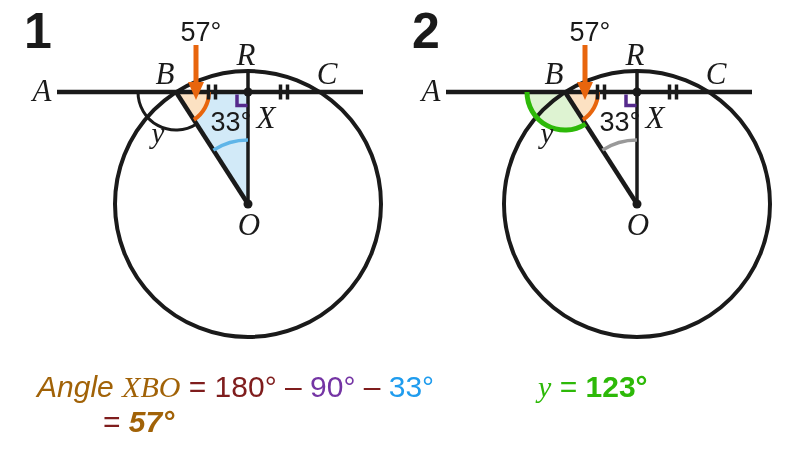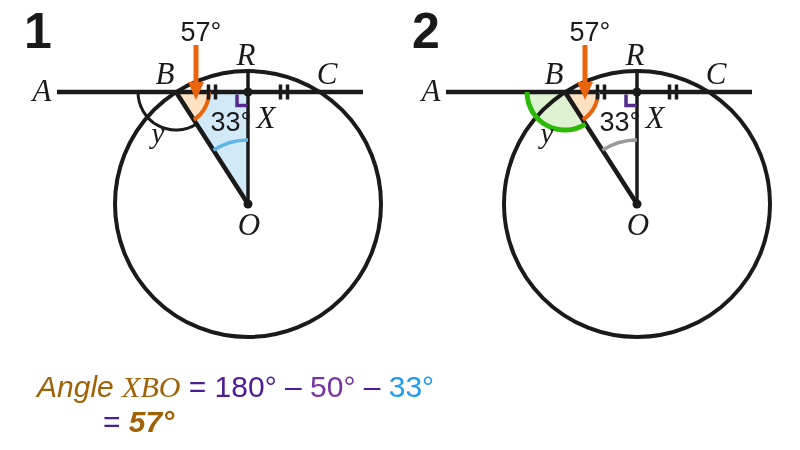--- a/index.html
+++ b/index.html
@@ -23,21 +23,21 @@
   .ang{font-family:"Liberation Sans",sans-serif;font-size:27px;}
   .ylab{font-family:"Liberation Serif",serif;font-style:italic;font-size:29px;}
   .formula{position:absolute;font-size:30px;line-height:35px;white-space:nowrap;}
   #formula1{left:37px;top:369px;}
   #formula2{left:538px;top:369px;}
   .fline{height:35px;}
   .indent{margin-left:66px;}
   .ser{font-family:"Liberation Serif",serif;font-style:italic;}
   .bold{font-weight:700;}
   .c-org{color:#a16207;font-style:italic;}
-  .c-ink{color:#4c1d95;}
+  .c-ink{color:#7f1d1d;}
   .c-pur{color:#7434a4;}
   .c-blu{color:#1f9cee;}
   .c-grn{color:#2db908;}
 </style>
 </head>
 <body>
 
 <div class="fig-number" id="num1">1</div>
 <div class="fig-number" id="num2">2</div>
 
@@ -123,18 +123,19 @@
   <text class="pt" x="165" y="84" text-anchor="middle">B</text>
   <text class="pt" x="246" y="65" text-anchor="middle">R</text>
   <text class="pt" x="327" y="84" text-anchor="middle">C</text>
   <text class="pt" x="266" y="128" text-anchor="middle">X</text>
   <text class="pt" x="249" y="235" text-anchor="middle">O</text>
   <text class="ylab" x="158" y="143" fill="#2db908" text-anchor="middle">y</text>
   <text class="ang" x="231" y="131" fill="#999999" text-anchor="middle">33°</text>
 </svg>
 
 <div class="formula" id="formula1">
-  <div class="fline"><span class="c-org">Angle </span><span class="c-org ser">XBO</span><span class="c-ink"> = 180° – </span><span class="c-pur">50°</span><span class="c-ink"> – </span><span class="c-blu">33°</span></div>
+  <div class="fline"><span class="c-org">Angle </span><span class="c-org ser">XBO</span><span class="c-ink"> = 180° – </span><span class="c-pur">90°</span><span class="c-ink"> – </span><span class="c-blu">33°</span></div>
   <div class="fline indent"><span class="c-ink">= </span><span class="c-org bold">57°</span></div>
 </div>
 
 <div class="formula" id="formula2">
+  <div class="fline"><span class="c-grn ser">y</span><span class="c-grn"> = </span><span class="c-grn bold">123°</span></div>
 </div>
 
 </body></html>

